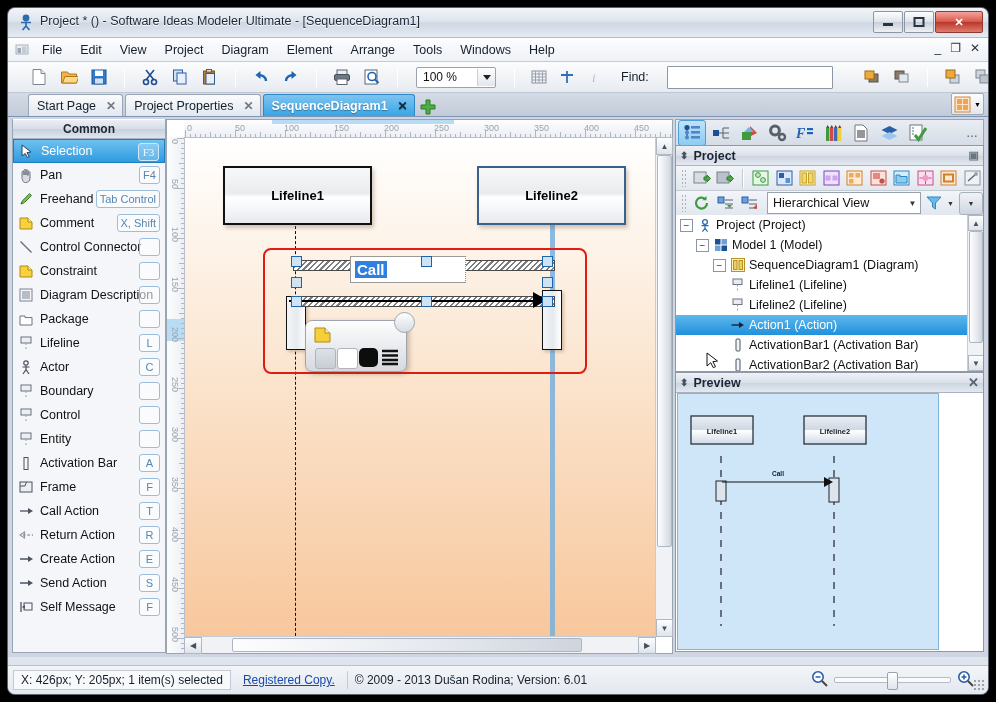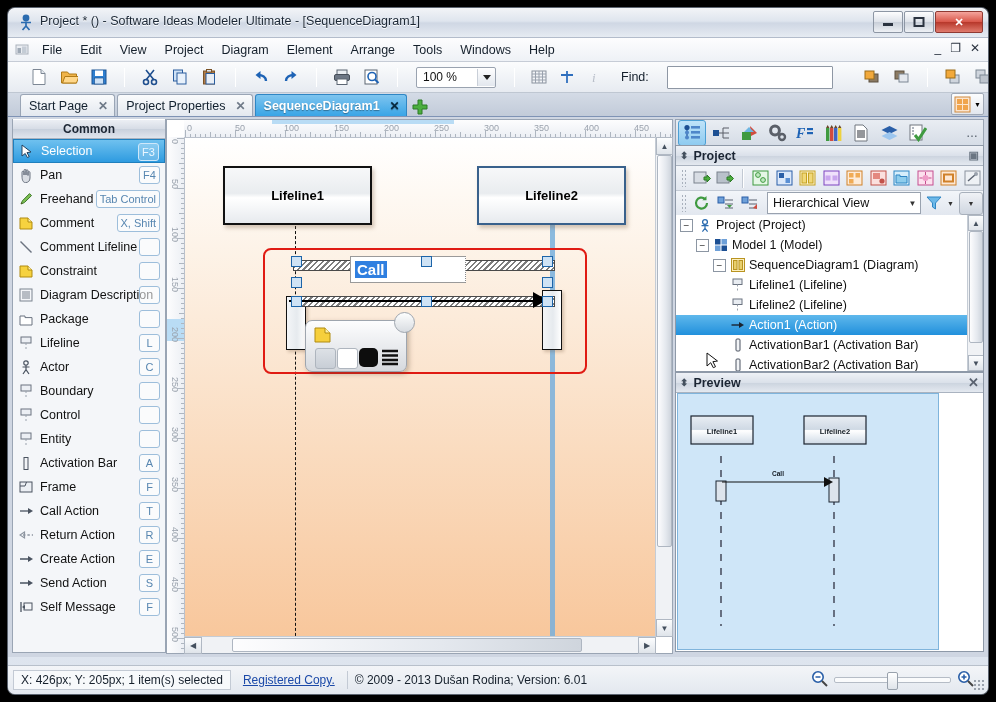--- a/index.html
+++ b/index.html
@@ -36,21 +36,21 @@
   .sep{width:1px;height:19px;background:#c2c9d3;margin:0 4px;border-right:1px solid #fff;}
   .zoombox{display:flex;align-items:center;height:19px;border:1px solid #9aa3b0;background:#fff;
     border-radius:2px;margin:0 2px;}
   .zoombox .zv{width:54px;padding-left:6px;font-size:12px;color:#111;}
   .zoombox .zarrow{width:17px;height:17px;border-left:1px solid #c9cfd8;
     background:linear-gradient(#fdfdfe,#e2e7ee);display:flex;align-items:center;justify-content:center;}
   .findlabel{font-size:12.5px;color:#15202c;margin:0 6px 0 6px;}
   .findinput{width:160px;height:19px;border:1px solid #8e97a4;background:#fff;border-radius:1px;}
   
   .tabbar{position:relative;height:23px;background:linear-gradient(#d4dbe6,#c2cbd9);
-    border-bottom:1px solid #7f93b5;display:flex;align-items:flex-end;padding-left:12px;}
+    border-bottom:1px solid #7f93b5;display:flex;align-items:flex-end;padding-left:20px;}
   .tab{position:relative;height:21px;display:flex;align-items:center;padding:0 6px 0 8px;
     background:linear-gradient(#fafbfc,#e3e8ef);border:1px solid #9aa5b5;border-bottom:none;
     border-radius:3px 3px 0 0;margin-right:2px;color:#12202e;font-size:12.5px;gap:10px;}
   .tab.active{background:linear-gradient(#7ec4ef,#39a5e6);border-color:#2f86c4;color:#fff;font-weight:bold;
     text-shadow:0 1px 1px rgba(0,0,0,.35);}
   .tab .x{font-weight:bold;color:#6f7a88;font-size:12px;}
   .tab.active .x{color:#05283d;}
   .tabplus{width:18px;height:18px;margin-left:2px;display:flex;align-items:center;justify-content:center;}
   .tabright{position:absolute;right:4px;bottom:1px;display:flex;align-items:center;
     border:1px solid #a0a9b6;border-radius:2px;background:linear-gradient(#fcfdfe,#e2e7ee);height:20px;padding:0 2px;}
@@ -61,21 +61,21 @@
     background:#f4f6f9;border:1px solid #9aa5b4;border-top:none;}
   .grouphdr{height:18px;background:linear-gradient(#eceff4,#d6dce6 50%,#c8d0dc 51%,#e0e5ed);
     border-bottom:1px solid #a8b2c0;border-top:1px solid #fff;
     display:flex;align-items:center;justify-content:center;font-weight:bold;font-size:12px;color:#1b2533;}
   .tool{height:24px;display:flex;align-items:center;padding-left:5px;gap:6px;font-size:12.5px;color:#111;position:relative;}
   .tool.sel{background:linear-gradient(#6fc1ef,#2e9be0);color:#fff;border:1px solid #1f7fbd;height:22px;}
   .tool .ti{width:16px;height:16px;display:flex;align-items:center;justify-content:center;flex:0 0 16px;}
   .key{position:absolute;right:5px;top:3px;min-width:13px;height:16px;padding:0 3px;
     border:1px solid #9dbedb;border-radius:3px;color:#5786b0;font-size:11px;
     display:flex;align-items:center;justify-content:center;background:rgba(255,255,255,.55);}
-  .tool.sel .key{border-color:#cfe8fa;color:#eaf6ff;background:rgba(255,255,255,.25);}
+  .tool.sel .key{border-color:#cfe8fa;color:#eaf6ff;background:rgba(255,255,255,.25);font-family:Liberation Serif, serif;}
   
   .canvaswrap{position:absolute;left:158px;top:2px;width:505px;height:533px;
     background:#fff;border:1px solid #9aa5b4;}
   .ruler-corner{position:absolute;left:0;top:0;width:17px;height:17px;background:#fff;border-right:1px solid #b9c0cb;border-bottom:1px solid #b9c0cb;}
   .ruler-h{position:absolute;left:17px;top:0;right:0;height:17px;background:linear-gradient(#fdfdfe,#eceff4);
     border-bottom:1px solid #b9c0cb;overflow:hidden;}
   .ruler-v{position:absolute;left:0;top:17px;width:17px;bottom:0;background:linear-gradient(90deg,#fdfdfe,#eceff4);
     border-right:1px solid #b9c0cb;overflow:hidden;}
   .rt{position:absolute;font-size:9px;color:#9aa2ad;}
   .rtick{position:absolute;background:#aeb6c0;}
@@ -444,21 +444,21 @@
         <span>Comment</span>
         <span class="key">X, Shift</span>
       </div>
 
       <div class="tool">
         <span class="ti">
           <svg width="14" height="14">
               <path d="M1.5 1.5L12.5 12.5" stroke="#6b7380" stroke-width="1.4"></path>
             </svg>
         </span>
-        <span>Comment Lifeline</span>
+        <span>Control Connector</span>
         <span class="key"></span>
       </div>
 
       <div class="tool">
         <span class="ti">
           <svg width="14" height="13">
               <path d="M1 1h8l4 4v7H1z" fill="#f6d23f" stroke="#b08b10"></path>
               <path d="M9 1v4h4" fill="#fdf0a8" stroke="#b08b10"></path>
             </svg>
         </span>

